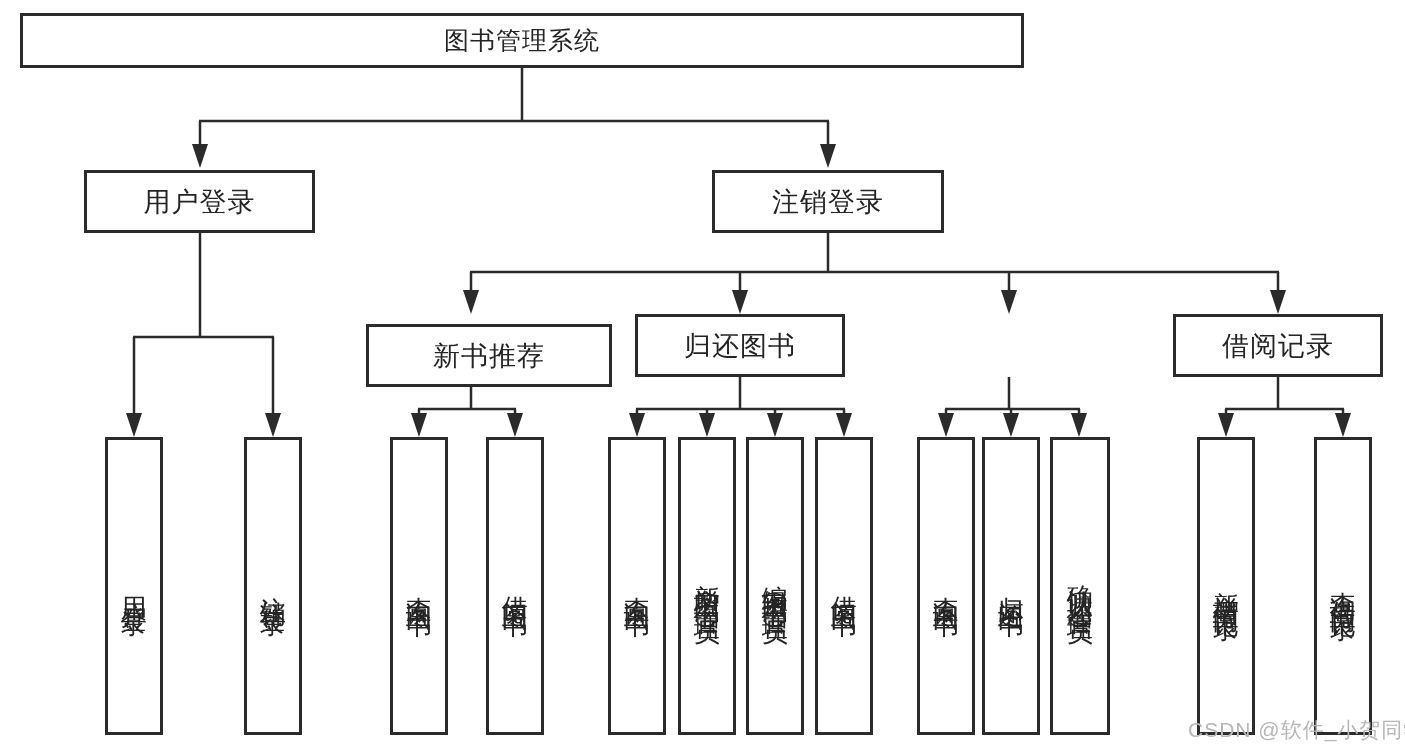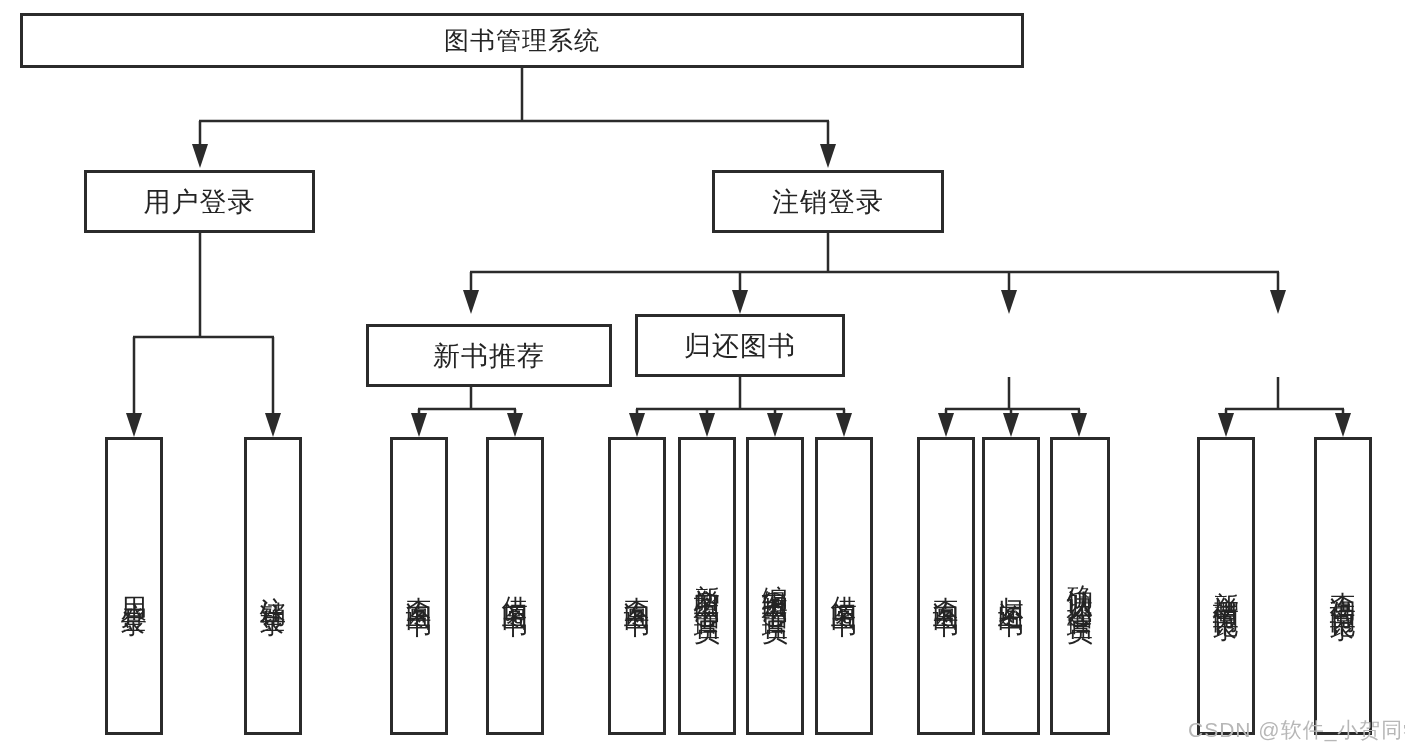--- a/index.html
+++ b/index.html
@@ -102,20 +102,21 @@
     </g>
   </svg>
 
   <div class="node root-node" style="left:20px;top:13px;width:1004px;height:55px;">图书管理系统</div>
 
   <div class="node branch-node" style="left:84px;top:170px;width:231px;height:63px;">用户登录</div>
   <div class="node branch-node" style="left:712px;top:170px;width:232px;height:63px;">注销登录</div>
 
   <div class="node branch-node" style="left:366px;top:324px;width:246px;height:63px;">新书推荐</div>
   <div class="node branch-node" style="left:635px;top:314px;width:210px;height:63px;">归还图书</div>
+  <div class="node branch-node" style="left:1173px;top:314px;width:210px;height:63px;">借阅记录</div>
 
   <div class="leaf" style="left:105px;top:437px;width:58px;height:298px;">
     <span class="vtext">用户登录</span>
   </div>
   <div class="leaf" style="left:244px;top:437px;width:58px;height:298px;">
     <span class="vtext">注销登录</span>
   </div>
 
   <div class="leaf" style="left:390px;top:437px;width:58px;height:298px;">
     <span class="vtext">查询图书</span>

